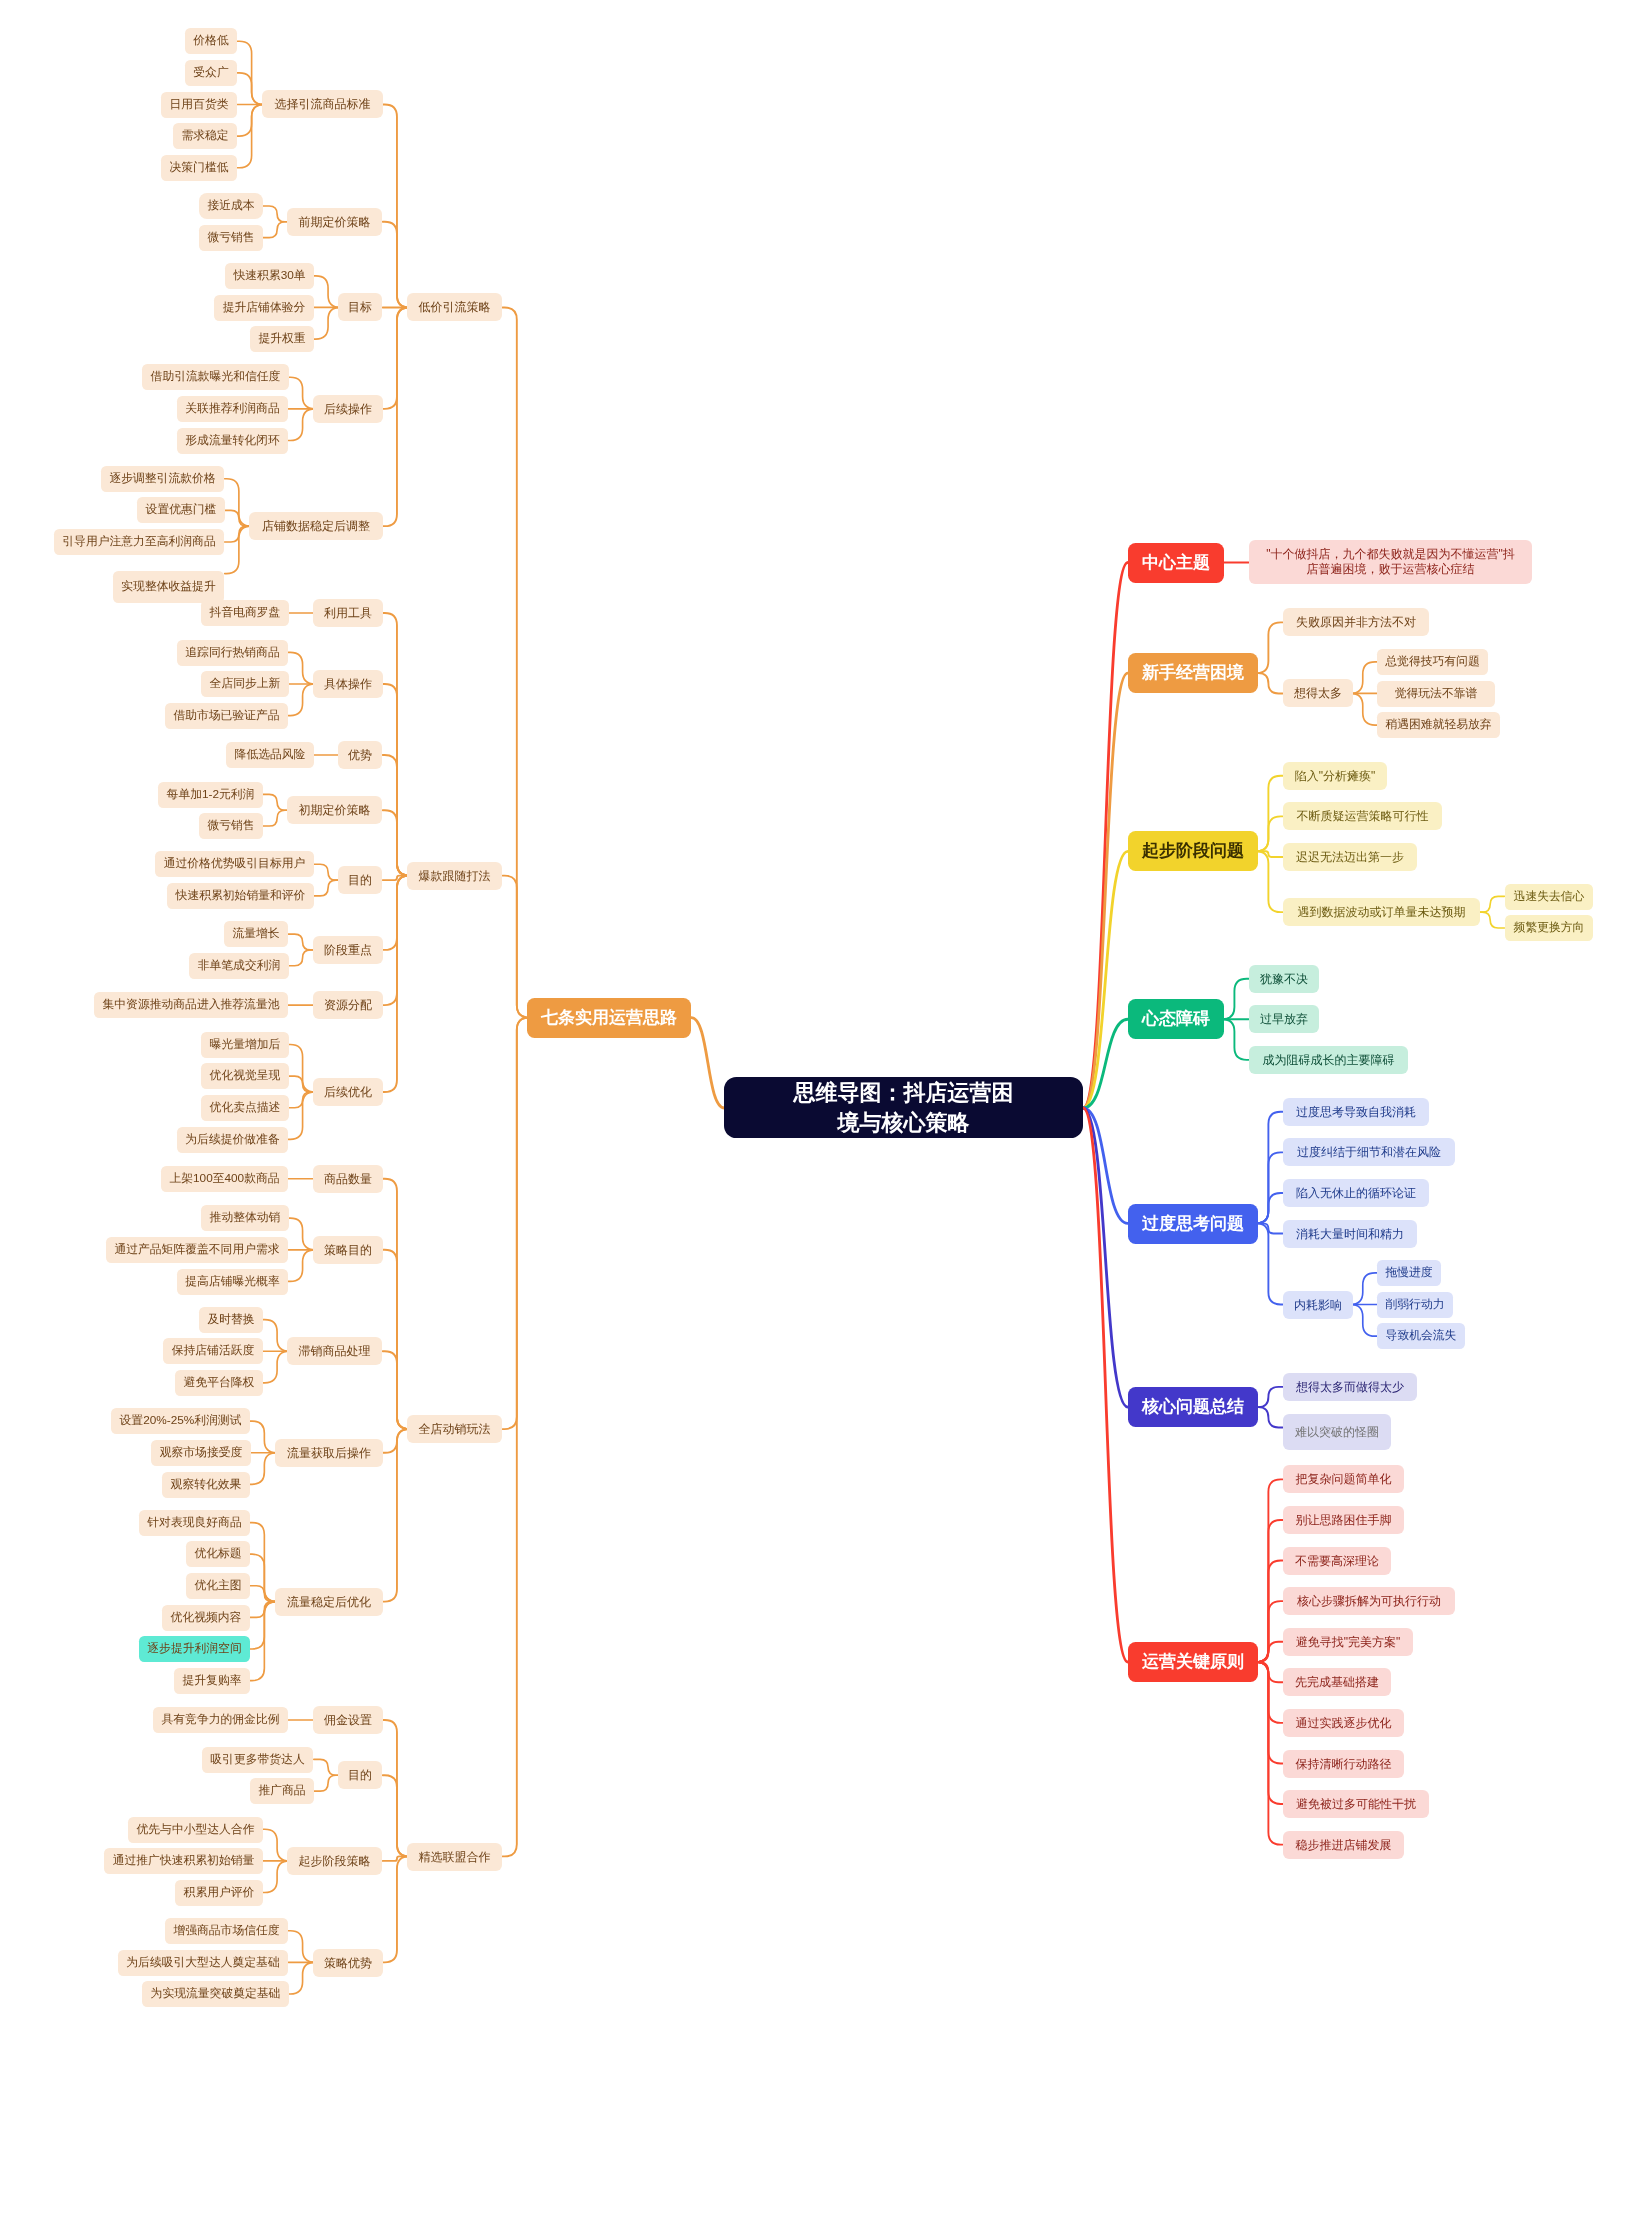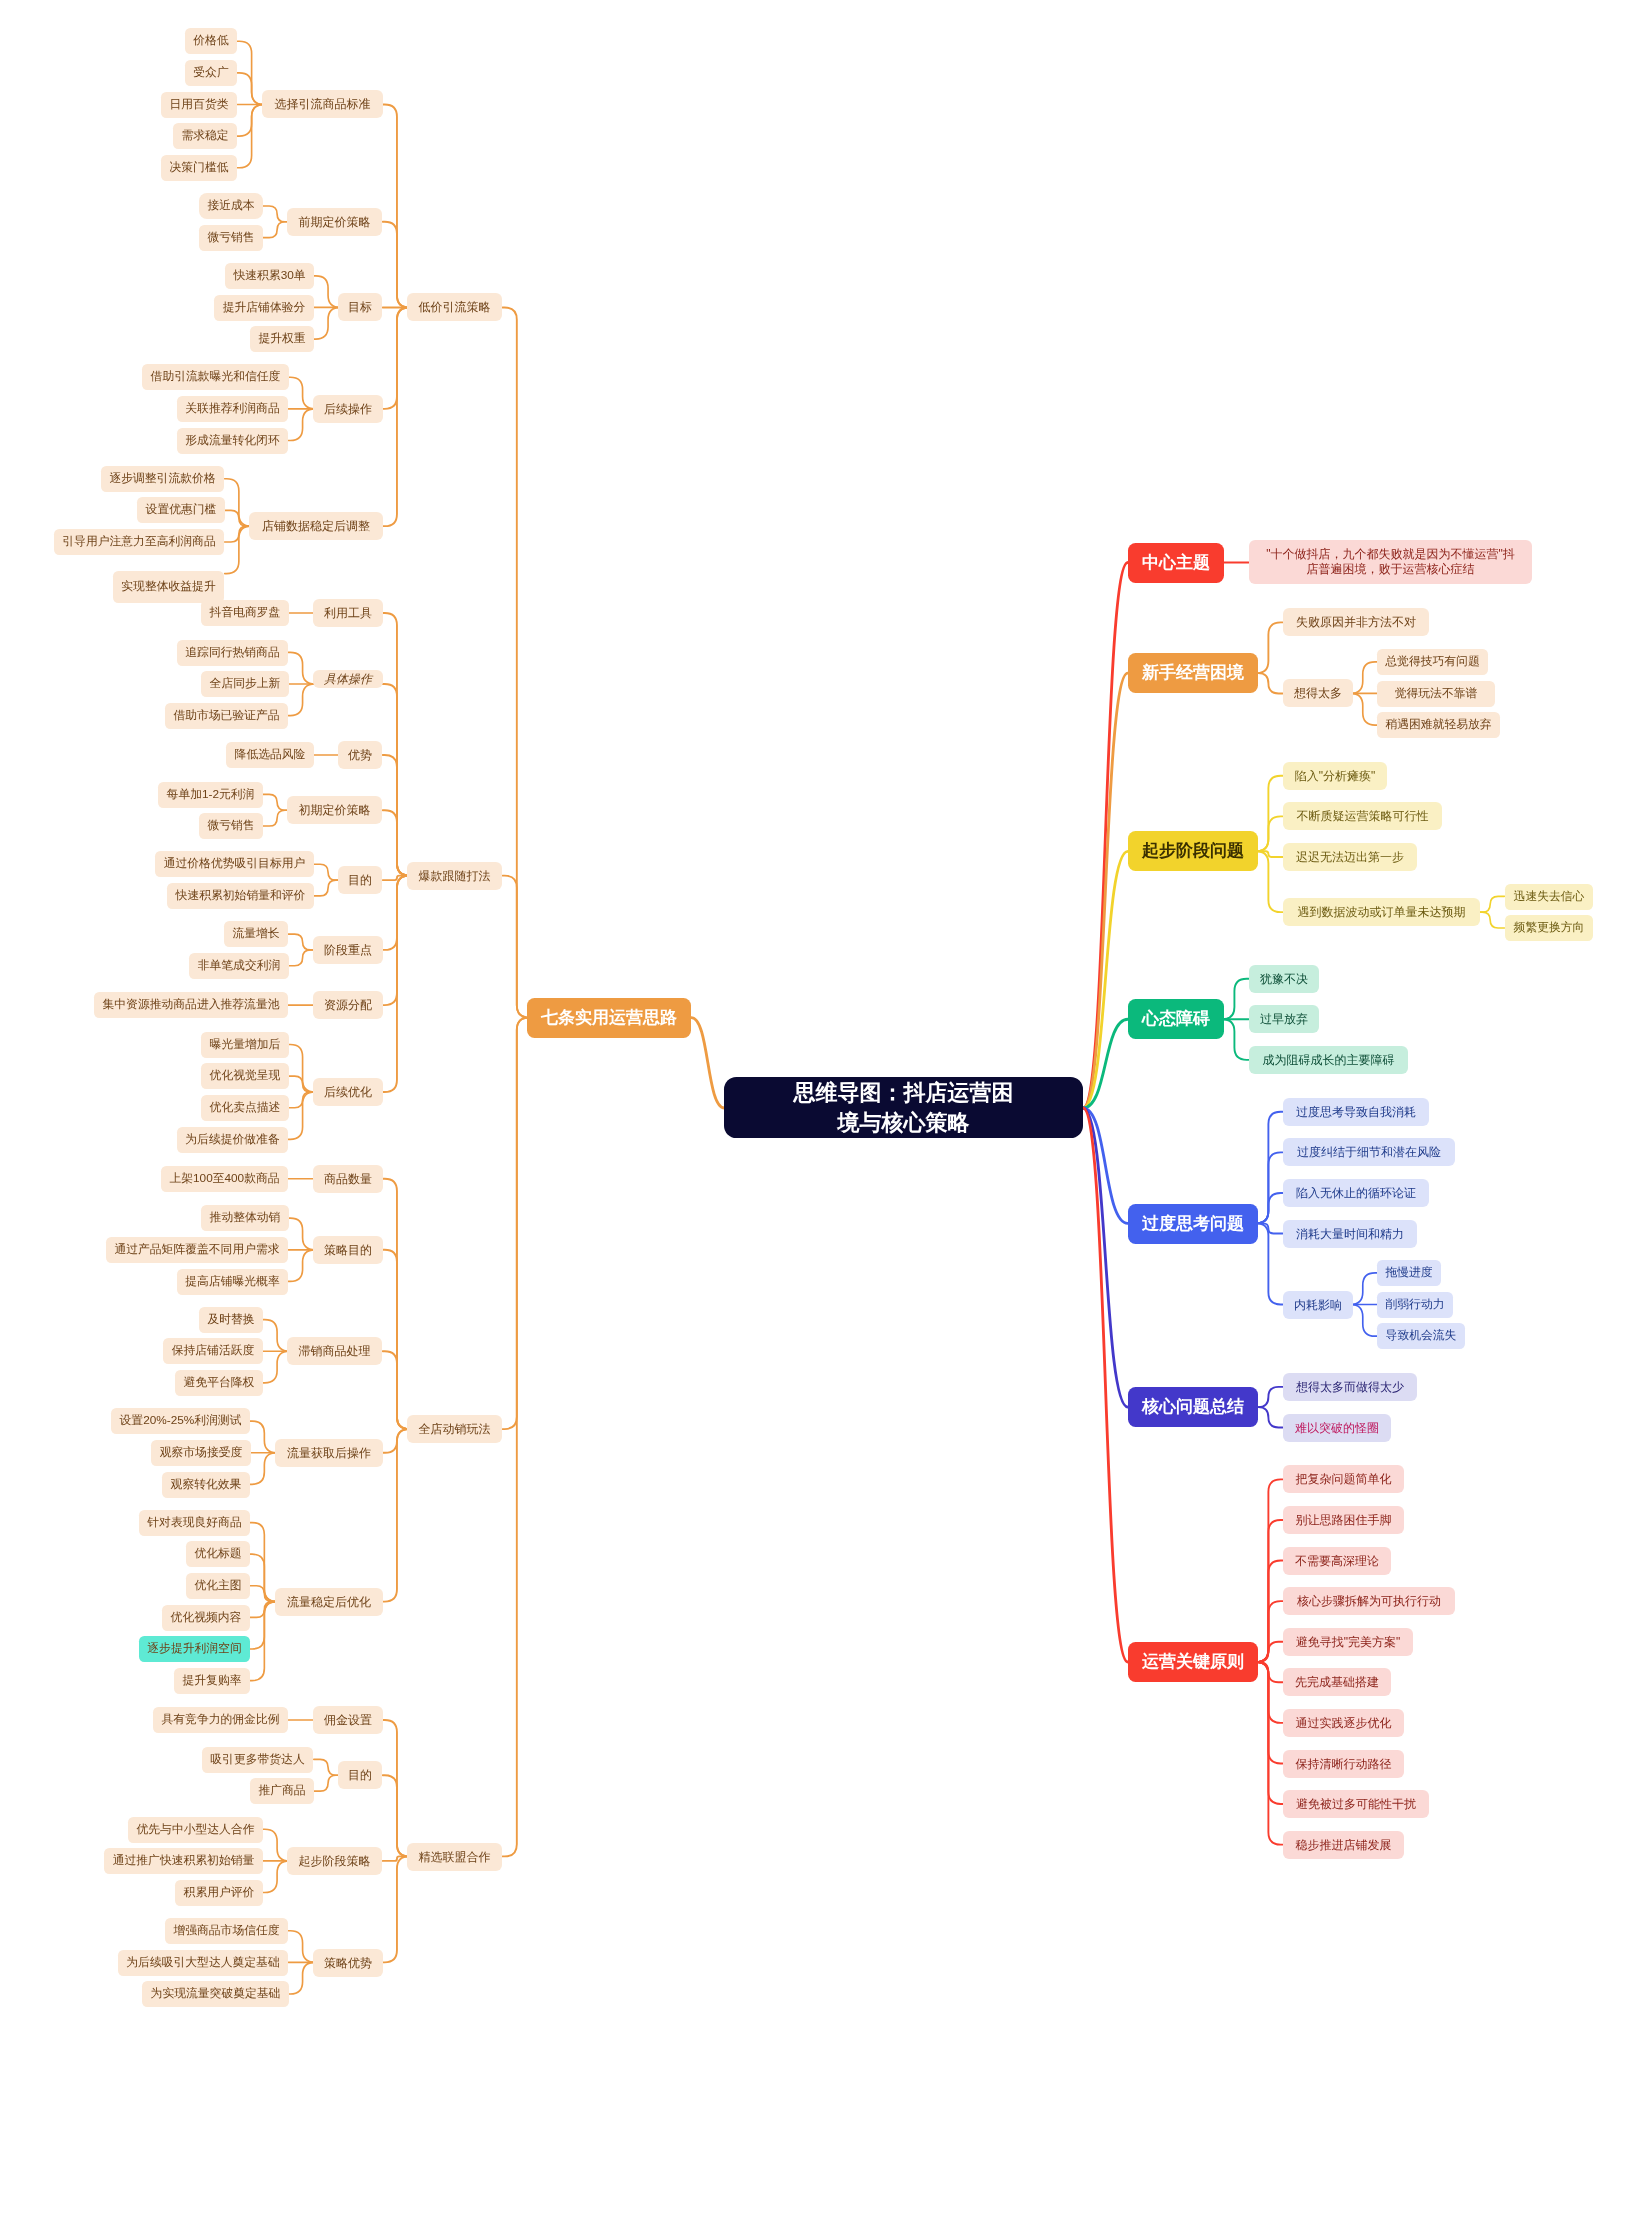--- a/index.html
+++ b/index.html
@@ -171,21 +171,21 @@
       <div class="node lvl-mid" style="left: 1283px; top: 1098px; width: 146px; height: 28px; background: rgb(220, 226, 250); color: rgb(30, 58, 138);">过度思考导致自我消耗</div>
       <div class="node lvl-mid" style="left: 1283px; top: 1138px; width: 172px; height: 28px; background: rgb(220, 226, 250); color: rgb(30, 58, 138);">过度纠结于细节和潜在风险</div>
       <div class="node lvl-mid" style="left: 1283px; top: 1179px; width: 146px; height: 28px; background: rgb(220, 226, 250); color: rgb(30, 58, 138);">陷入无休止的循环论证</div>
       <div class="node lvl-mid" style="left: 1283px; top: 1220px; width: 134px; height: 28px; background: rgb(220, 226, 250); color: rgb(30, 58, 138);">消耗大量时间和精力</div>
       <div class="node lvl-mid" style="left: 1283px; top: 1291px; width: 70px; height: 28px; background: rgb(220, 226, 250); color: rgb(30, 58, 138);">内耗影响</div>
       <div class="node lvl-leaf" style="left: 1377px; top: 1260px; width: 64px; height: 26px; background: rgb(220, 226, 250); color: rgb(30, 58, 138);">拖慢进度</div>
       <div class="node lvl-leaf" style="left: 1377px; top: 1292px; width: 76px; height: 26px; background: rgb(220, 226, 250); color: rgb(30, 58, 138);">削弱行动力</div>
       <div class="node lvl-leaf" style="left: 1377px; top: 1323px; width: 88px; height: 26px; background: rgb(220, 226, 250); color: rgb(30, 58, 138);">导致机会流失</div>
       <div class="node lvl-main" style="left: 1128px; top: 1387px; width: 130px; height: 40px; background: rgb(67, 56, 202); color: rgb(255, 255, 255);">核心问题总结</div>
       <div class="node lvl-mid" style="left: 1283px; top: 1373px; width: 134px; height: 28px; background: rgb(220, 220, 243); color: rgb(42, 36, 115);">想得太多而做得太少</div>
-      <div class="node lvl-mid" style="left: 1283px; top: 1414px; width: 108px; height: 28px; background: rgb(220, 220, 243); color: #be185d;">难以突破的怪圈</div>
+      <div class="node lvl-mid" style="left: 1283px; top: 1414px; width: 108px; height: 36px; background: rgb(220, 220, 243); color: #737373;">难以突破的怪圈</div>
       <div class="node lvl-main" style="left: 1128px; top: 1642px; width: 130px; height: 40px; background: rgb(249, 60, 46); color: rgb(255, 255, 255);">运营关键原则</div>
       <div class="node lvl-mid" style="left: 1283px; top: 1465px; width: 121px; height: 28px; background: rgb(251, 217, 214); color: rgb(138, 31, 22);">把复杂问题简单化</div>
       <div class="node lvl-mid" style="left: 1283px; top: 1506px; width: 121px; height: 28px; background: rgb(251, 217, 214); color: rgb(138, 31, 22);">别让思路困住手脚</div>
       <div class="node lvl-mid" style="left: 1283px; top: 1547px; width: 108px; height: 28px; background: rgb(251, 217, 214); color: rgb(138, 31, 22);">不需要高深理论</div>
       <div class="node lvl-mid" style="left: 1283px; top: 1587px; width: 172px; height: 28px; background: rgb(251, 217, 214); color: rgb(138, 31, 22);">核心步骤拆解为可执行行动</div>
       <div class="node lvl-mid" style="left: 1283px; top: 1628px; width: 130px; height: 28px; background: rgb(251, 217, 214); color: rgb(138, 31, 22);">避免寻找"完美方案"</div>
       <div class="node lvl-mid" style="left: 1283px; top: 1668px; width: 108px; height: 28px; background: rgb(251, 217, 214); color: rgb(138, 31, 22);">先完成基础搭建</div>
       <div class="node lvl-mid" style="left: 1283px; top: 1709px; width: 121px; height: 28px; background: rgb(251, 217, 214); color: rgb(138, 31, 22);">通过实践逐步优化</div>
       <div class="node lvl-mid" style="left: 1283px; top: 1750px; width: 121px; height: 28px; background: rgb(251, 217, 214); color: rgb(138, 31, 22);">保持清晰行动路径</div>
       <div class="node lvl-mid" style="left: 1283px; top: 1790px; width: 146px; height: 28px; background: rgb(251, 217, 214); color: rgb(138, 31, 22);">避免被过多可能性干扰</div>
@@ -210,21 +210,21 @@
       <div class="node lvl-leaf" style="left: 177px; top: 396px; width: 111px; height: 26px; background: rgb(251, 232, 214); color: rgb(110, 66, 24);">关联推荐利润商品</div>
       <div class="node lvl-leaf" style="left: 177px; top: 428px; width: 111px; height: 26px; background: rgb(251, 232, 214); color: rgb(110, 66, 24);">形成流量转化闭环</div>
       <div class="node lvl-mid" style="left: 249px; top: 512px; width: 134px; height: 28px; background: rgb(251, 232, 214); color: rgb(110, 66, 24);">店铺数据稳定后调整</div>
       <div class="node lvl-leaf" style="left: 101px; top: 466px; width: 123px; height: 26px; background: rgb(251, 232, 214); color: rgb(110, 66, 24);">逐步调整引流款价格</div>
       <div class="node lvl-leaf" style="left: 137px; top: 497px; width: 88px; height: 26px; background: rgb(251, 232, 214); color: rgb(110, 66, 24);">设置优惠门槛</div>
       <div class="node lvl-leaf" style="left: 54px; top: 529px; width: 170px; height: 26px; background: rgb(251, 232, 214); color: rgb(110, 66, 24);">引导用户注意力至高利润商品</div>
       <div class="node lvl-leaf" style="left: 113px; top: 571px; width: 111px; height: 32px; background: rgb(251, 232, 214); color: rgb(110, 66, 24);">实现整体收益提升</div>
       <div class="node lvl-mid" style="left: 407px; top: 862px; width: 95px; height: 28px; background: rgb(251, 232, 214); color: rgb(110, 66, 24);">爆款跟随打法</div>
       <div class="node lvl-mid" style="left: 313px; top: 599px; width: 70px; height: 28px; background: rgb(251, 232, 214); color: rgb(110, 66, 24);">利用工具</div>
       <div class="node lvl-leaf" style="left: 201px; top: 600px; width: 88px; height: 26px; background: rgb(251, 232, 214); color: rgb(110, 66, 24);">抖音电商罗盘</div>
-      <div class="node lvl-mid" style="left: 313px; top: 670px; width: 70px; height: 18px; background: rgb(251, 232, 214); color: rgb(110, 66, 24); font-style: italic;">具体操作</div>
+      <div class="node lvl-mid" style="left: 313px; top: 670px; width: 70px; height: 28px; background: rgb(251, 232, 214); color: rgb(110, 66, 24);">具体操作</div>
       <div class="node lvl-leaf" style="left: 177px; top: 640px; width: 111px; height: 26px; background: rgb(251, 232, 214); color: rgb(110, 66, 24);">追踪同行热销商品</div>
       <div class="node lvl-leaf" style="left: 201px; top: 671px; width: 88px; height: 26px; background: rgb(251, 232, 214); color: rgb(110, 66, 24);">全店同步上新</div>
       <div class="node lvl-leaf" style="left: 165px; top: 703px; width: 123px; height: 26px; background: rgb(251, 232, 214); color: rgb(110, 66, 24);">借助市场已验证产品</div>
       <div class="node lvl-mid" style="left: 338px; top: 741px; width: 44px; height: 28px; background: rgb(251, 232, 214); color: rgb(110, 66, 24);">优势</div>
       <div class="node lvl-leaf" style="left: 226px; top: 742px; width: 88px; height: 26px; background: rgb(251, 232, 214); color: rgb(110, 66, 24);">降低选品风险</div>
       <div class="node lvl-mid" style="left: 287px; top: 796px; width: 95px; height: 28px; background: rgb(251, 232, 214); color: rgb(110, 66, 24);">初期定价策略</div>
       <div class="node lvl-leaf" style="left: 158px; top: 782px; width: 105px; height: 26px; background: rgb(251, 232, 214); color: rgb(110, 66, 24);">每单加1-2元利润</div>
       <div class="node lvl-leaf" style="left: 199px; top: 813px; width: 64px; height: 26px; background: rgb(251, 232, 214); color: rgb(110, 66, 24);">微亏销售</div>
       <div class="node lvl-mid" style="left: 338px; top: 866px; width: 44px; height: 28px; background: rgb(251, 232, 214); color: rgb(110, 66, 24);">目的</div>
       <div class="node lvl-leaf" style="left: 155px; top: 851px; width: 159px; height: 26px; background: rgb(251, 232, 214); color: rgb(110, 66, 24);">通过价格优势吸引目标用户</div>

